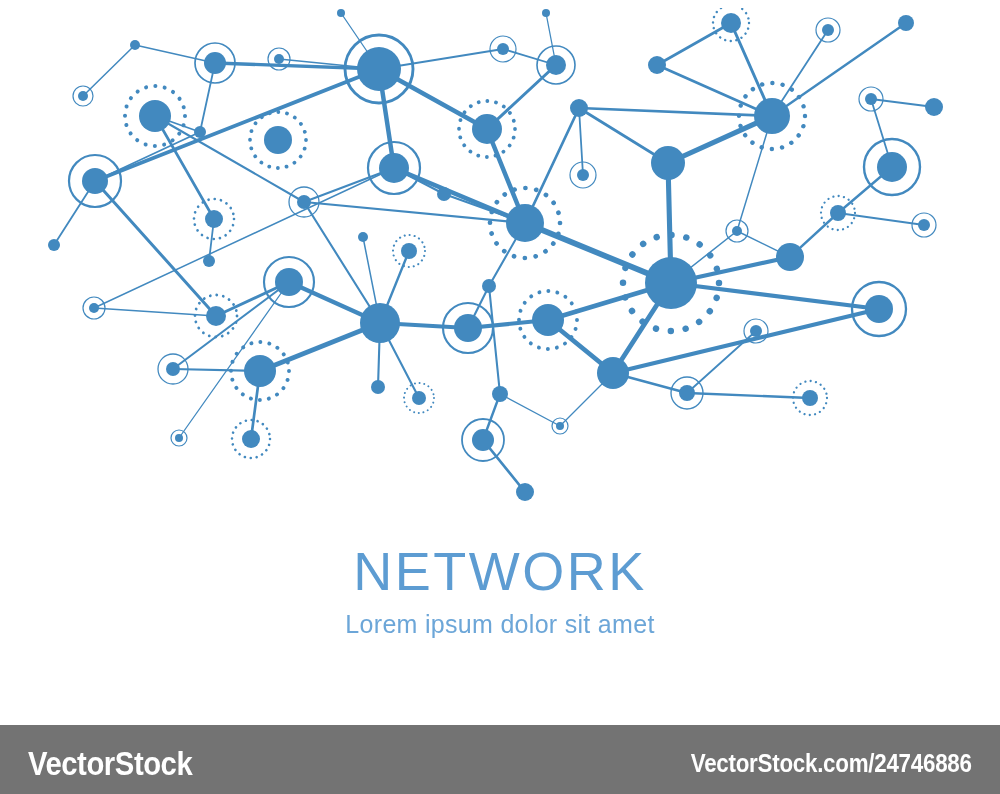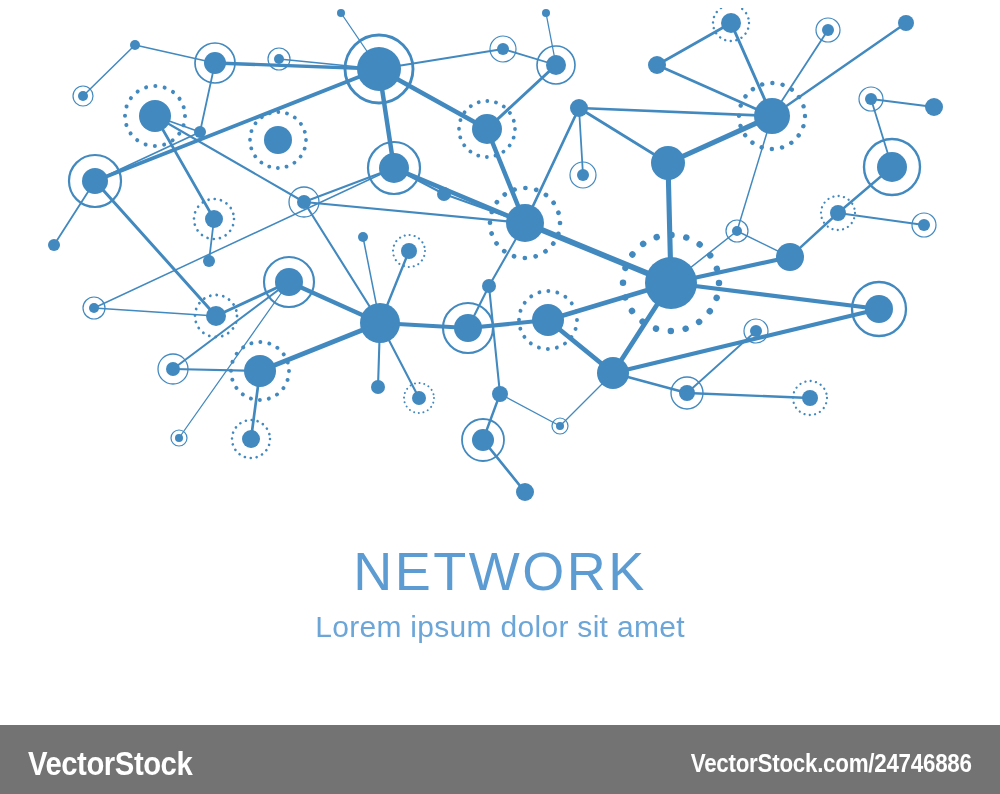--- a/index.html
+++ b/index.html
@@ -48,21 +48,21 @@
     font-weight: 300;
     letter-spacing: 2.5px;
     color: #5d9cd2;
     line-height: 1.05;
     display: block;
     margin: 0;
     padding: 0;
   }
   #subtitle-text {
     font-family: "Liberation Sans", sans-serif;
-    font-size: 30px;
+    font-size: 25px;
     font-weight: 300;
     letter-spacing: 0.3px;
     color: #6ca6d8;
     display: block;
     margin-top: 10px;
   }
   #footer-bar {
     position: absolute;
     left: 0;
     top: 717px;

